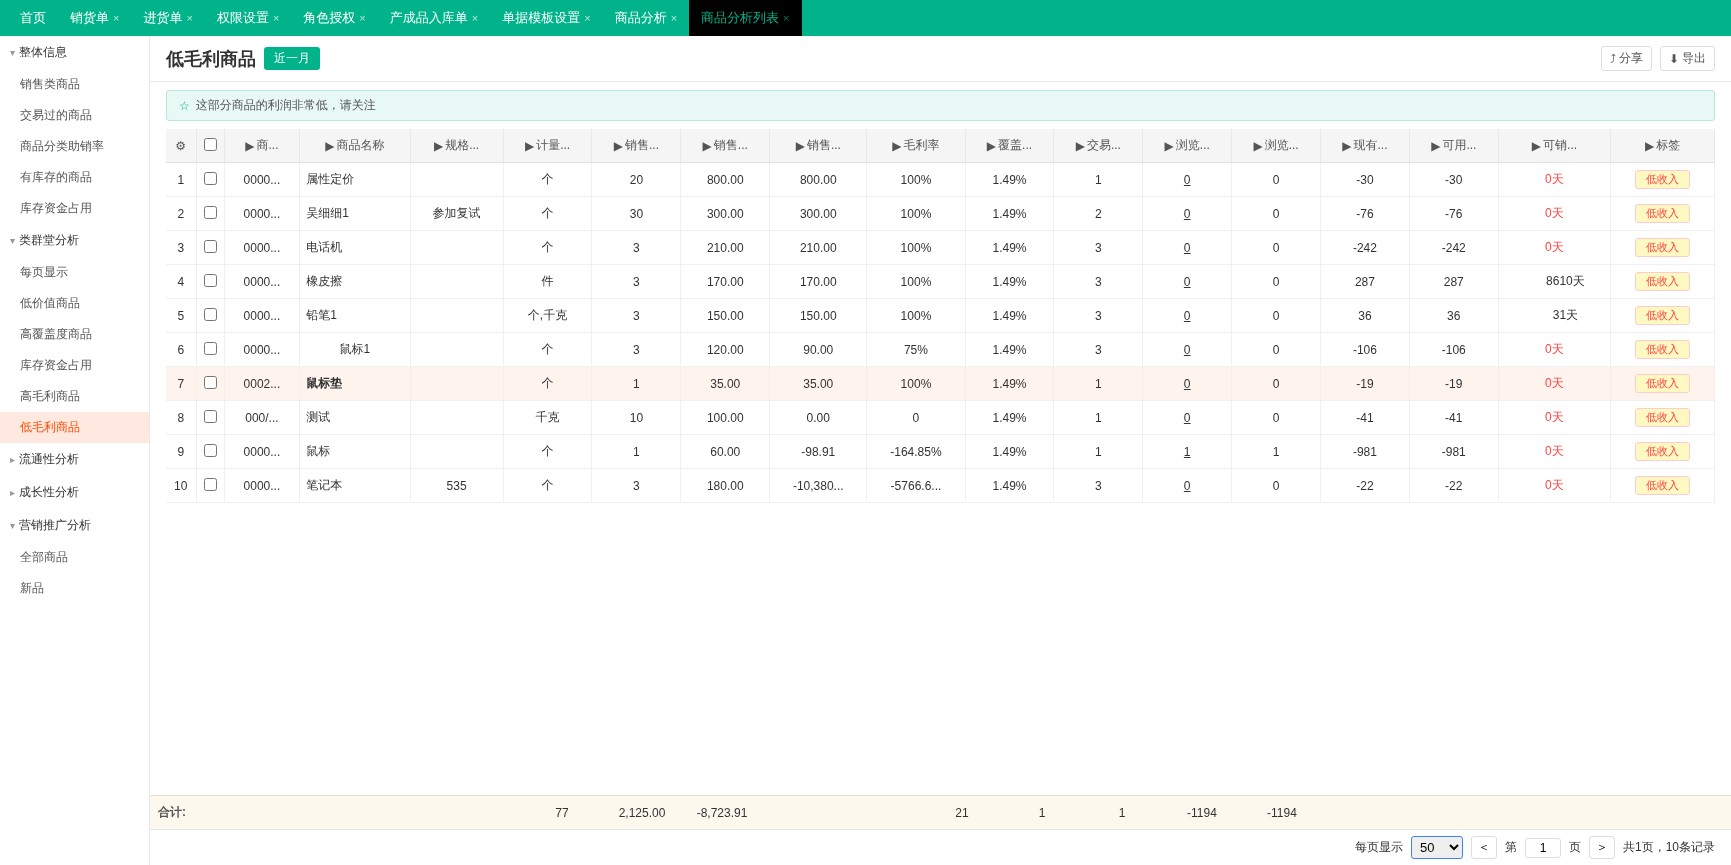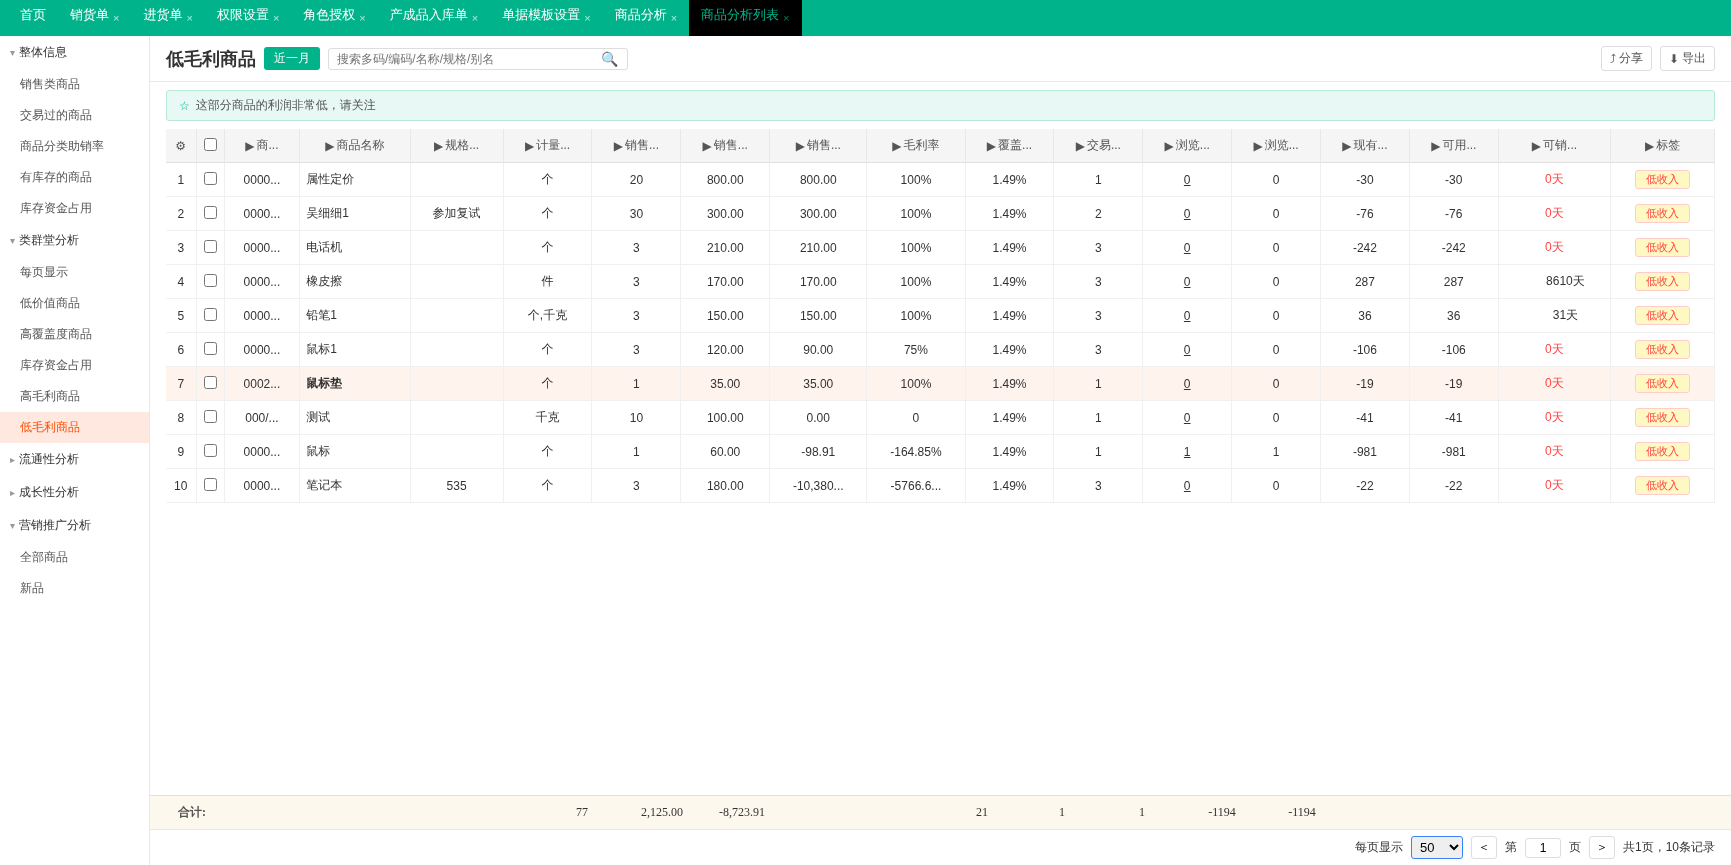--- a/index.html
+++ b/index.html
@@ -8,24 +8,24 @@
     
     .top-nav {
       background: #00b38a;
       display: flex;
       align-items: center;
       height: 36px;
       padding: 0 8px;
     }
     .nav-item {
       color: #fff;
-      padding: 12px 12px;
+      padding: 1px 12px;
       height: 36px;
       display: flex;
-      align-items: flex-end;
+      align-items: center;
       cursor: pointer;
       font-size: 13px;
       white-space: nowrap;
     }
     .nav-item.active { background: #000000; color: #00b38a; }
     .nav-item .close-x { margin-left: 4px; font-size: 11px; opacity: 0.7; }
 
     
     .main-layout {
       display: flex;
@@ -191,26 +191,25 @@
       font-size: 11px;
     }
     .days-zero { color: #ff4444; }
     .days-positive { color: #333; padding-left: 28px; }
     .underline-num { text-decoration: underline; color: #333; cursor: pointer; }
 
     
     .table-footer {
       background: #fdf8ed;
       border-top: 1px solid #e8e0c8;
-      padding: 8px 28px;
+      padding: 8px 8px;
       display: flex;
       align-items: center;
       flex-shrink: 0;
       font-size: 12px;
-      font-family: Liberation Serif, serif;
     }
     .footer-label { color: #555; margin-right: 16px; font-weight: bold; }
     .footer-cell { min-width: 80px; text-align: center; color: #333; }
 
     
     .pagination-bar {
       border-top: 1px solid #e8e8e8;
       padding: 6px 16px;
       display: flex;
       align-items: center;
@@ -327,24 +326,20 @@
     </div>
     <div class="sidebar-item">全部商品</div>
     <div class="sidebar-item">新品</div>
   </div>
 
   <div class="content">
 
     <div class="content-header">
       <span class="page-title-text">低毛利商品</span>
       <button class="time-filter-btn">近一月</button>
-      <div class="search-box">
-        <input type="text" placeholder="搜索多码/编码/名称/规格/别名" style="">
-        <span style="color:#999; font-size:14px;">🔍</span>
-      </div>
       <div class="header-actions">
         <button class="action-btn">
           <span>⤴</span>
           <span>分享</span>
         </button>
         <button class="action-btn">
           <span>⬇</span>
           <span>导出</span>
         </button>
       </div>
@@ -557,21 +552,21 @@
       <td>0</td>
       <td>36</td>
       <td>36</td>
       <td class="days-positive">31天</td>
       <td><span class="tag-badge">低收入</span></td>
     </tr>
             <tr>
       <td>6</td>
       <td><input type="checkbox" style=""></td>
       <td>0000...</td>
-      <td style="text-align:left;">鼠标1</td>
+      <td style="text-align:center;">鼠标1</td>
       <td></td>
       <td>个</td>
       <td>3</td>
       <td>120.00</td>
       <td>90.00</td>
       <td>75%</td>
       <td>1.49%</td>
       <td>3</td>
       <td><span class="underline-num">0</span></td>
       <td>0</td>

